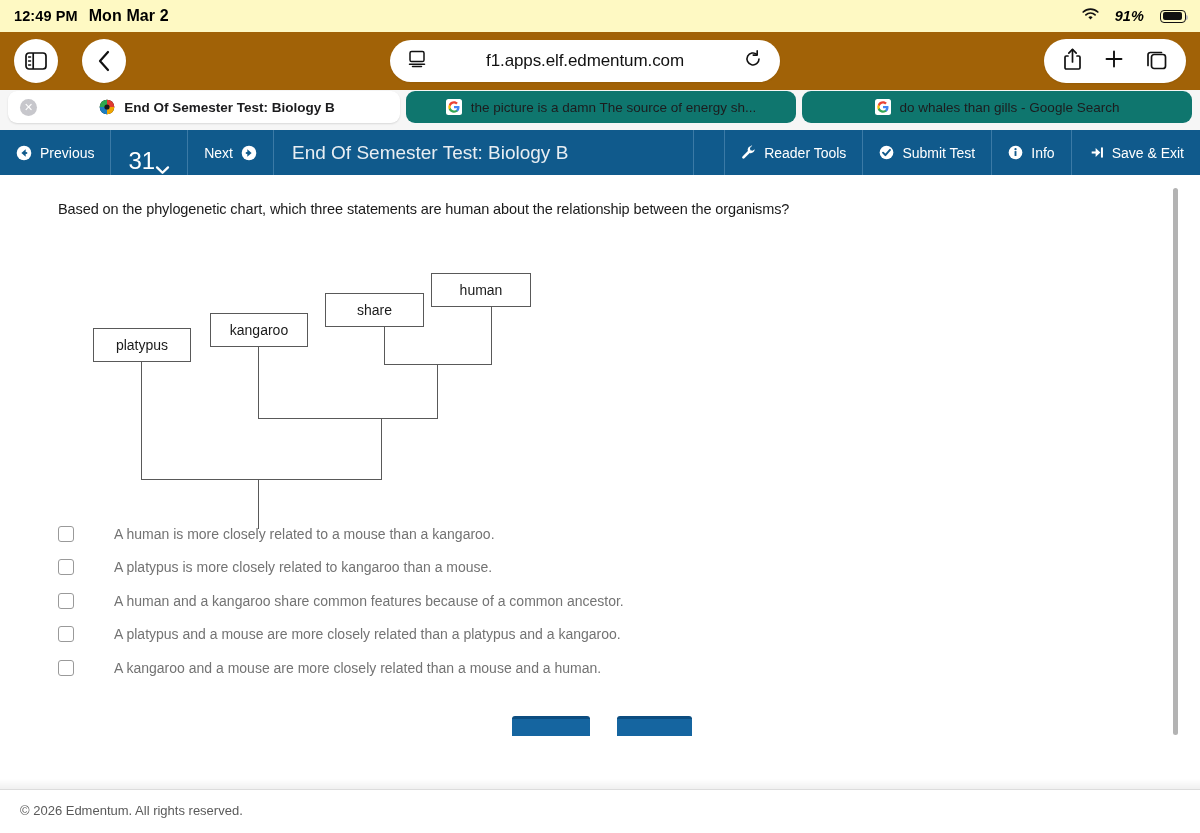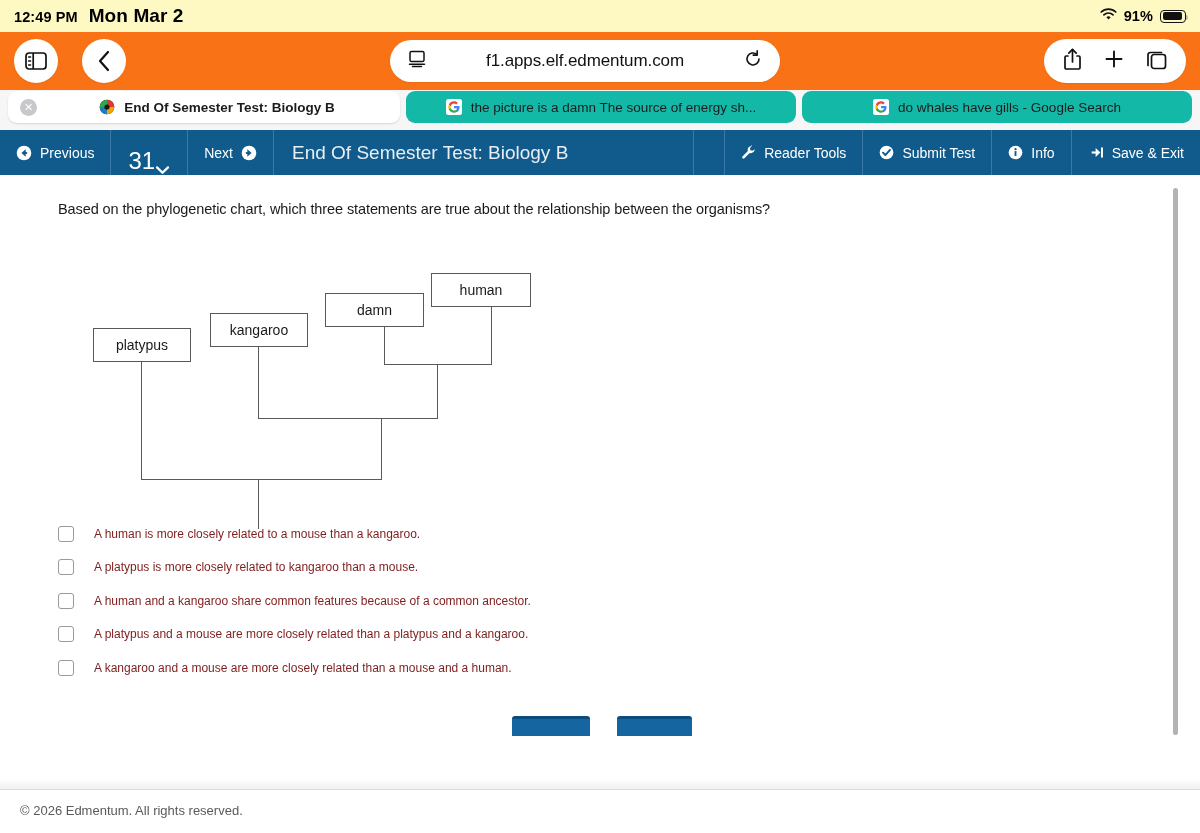--- a/index.html
+++ b/index.html
@@ -14,38 +14,38 @@
   .statusbar {
     height: 32px; width: 100%;
     display: flex; align-items: center;
     padding: 0 14px 0 14px;
     background: #fef9c3;
     font-size: 14.5px; font-weight: 700; color: #000;
     letter-spacing: .1px;
   }
   .sb-left { display: flex; align-items: baseline; gap: 11px; }
   .sb-time { font-size: 14.5px; font-weight: 700; }
-  .sb-date { font-size: 19px; font-weight: 700; }
-  .sb-right { margin-left: auto; display: flex; align-items: center; gap: 7px; }
+  .sb-date { font-size: 16px; font-weight: 700; }
+  .sb-right { margin-left: auto; display: flex; align-items: center; gap: 16px; font-style: italic; }
   .sb-pct { font-size: 14.5px; font-weight: 600; }
   .battery {
     width: 26px; height: 13px; border: 1.4px solid #111; border-radius: 4px;
     position: relative; padding: 1.5px;
   }
   .battery::after{
     content:""; position:absolute; right:-3.2px; top:4px;
     width:2px; height:5px; background:#bdbdbd; border-radius:0 2px 2px 0;
   }
   .battery i { display:block; height:100%; width:91%; background:#111; border-radius:2px; }
 
   
   .browser-chrome { background: #f5f5f5; width: 100%; }
   .toolbar {
     height: 58px; display: flex; align-items: center; gap: 24px;
-    padding: 0 14px; background: #f97316;
+    padding: 0 14px; background: #a16207;
   }
   .circle-btn {
     width: 44px; height: 44px; border-radius: 50%;
     background: #fff; display: flex; align-items: center; justify-content: center;
     box-shadow: 0 1px 2px rgba(0,0,0,.07);
     flex: 0 0 auto;
   }
   .urlbar {
     width: 390px; height: 42px; border-radius: 21px; background: #fff;
     display: flex; align-items: center; justify-content: space-between;
@@ -65,21 +65,21 @@
     height: 40px; display: flex; align-items: center; gap: 6px;
     padding: 0 8px 6px 8px; background: #f6f6f6;
   }
   .tab {
     height: 32px; border-radius: 9px;
     display: flex; align-items: center; gap: 9px;
     padding: 0 12px; font-size: 13.5px; color: #1c1c1e;
     overflow: hidden; white-space: nowrap;
   }
   .tab.active { background: #ffffff; box-shadow: 0 1px 2px rgba(0,0,0,.12); }
-  .tab.inactive { background: #14b8a6; }
+  .tab.inactive { background: #0f766e; }
   .tab-1 { width: 392px; }
   .tab-2 { width: 390px; }
   .tab-3 { width: 390px; }
   .tab-label { font-weight: 600; font-size: 13.5px; overflow: hidden; text-overflow: ellipsis; }
   .tab.inactive .tab-label { font-weight: 500; }
   .tab-close {
     width: 17px; height: 17px; border-radius: 50%; background: #c7c7cc;
     display: flex; align-items: center; justify-content: center;
     color: #fff; font-size: 11px; line-height: 1; flex: 0 0 auto;
   }
@@ -128,21 +128,21 @@
   .ln.v { width: 1px; }
   .ln.h { height: 1px; }
 
   
   .options { padding: 0 0 0 58px; }
   .option { display: flex; align-items: center; height: 33.5px; }
   .checkbox {
     width: 16px; height: 16px; border: 1px solid #9a9a9a; border-radius: 3px;
     background: #fff; flex: 0 0 auto;
   }
-  .option-text { font-size: 12px; color: #7f1d1d; margin-left: 20px; }
+  .option-text { font-size: 14px; color: #737373; margin-left: 40px; }
 
   
   .btn-strip { position: absolute; left: 0; top: 541px; width: 100%; height: 20px; }
   .cut-btn {
     position: absolute; top: 0; height: 20px; background: #1565a0;
     border-top: 3px solid #0c4d80; border-radius: 3px 3px 0 0;
   }
 
   
   .footer-sep { height: 1px; background: #dcdcdc; position: relative; }
@@ -275,21 +275,21 @@
 
     <div class="tab inactive tab-3">
       <span class="tab-center">
         <svg class="favicon" viewBox="0 0 16 16">
           <rect width="16" height="16" rx="2.5" fill="#fff"></rect>
           <path d="M13.5 8.16c0-.4-.04-.78-.1-1.16H8v2.2h3.1a2.65 2.65 0 01-1.15 1.74v1.45h1.86c1.09-1 1.72-2.48 1.72-4.23z" fill="#4285F4"></path>
           <path d="M8 13.75c1.55 0 2.86-.51 3.81-1.39l-1.86-1.44c-.52.35-1.18.55-1.95.55-1.5 0-2.77-1.01-3.22-2.37H2.86v1.49A5.75 5.75 0 008 13.75z" fill="#34A853"></path>
           <path d="M4.78 9.1a3.43 3.43 0 010-2.2V5.41H2.86a5.76 5.76 0 000 5.18l1.92-1.49z" fill="#FBBC05"></path>
           <path d="M8 4.53c.85 0 1.6.29 2.2.86l1.64-1.64C10.85 2.84 9.55 2.25 8 2.25a5.75 5.75 0 00-5.14 3.16l1.92 1.49C5.23 5.54 6.5 4.53 8 4.53z" fill="#EA4335"></path>
         </svg>
-        <span class="tab-label">do whales have gills - Google Search</span>
+        <span class="tab-label">do whales than gills - Google Search</span>
       </span>
     </div>
   </div>
 </div>
 
 <div class="edbar">
   <div class="edbar-item first">
     <svg width="16" height="16" viewBox="0 0 16 16">
         <circle cx="8" cy="8" r="7.3" fill="#fff"></circle>
         <polygon points="9.7,4.2 5.4,8 9.7,11.8" fill="#105a8c"></polygon>
@@ -344,27 +344,27 @@
           <rect x="3.4" y="6.9" width="5.2" height="2.2" fill="#fff"></rect>
           <rect x="13.3" y="2.6" width="2.1" height="10.8" fill="#fff"></rect>
         </svg>
       <span>Save &amp; Exit</span>
     </div>
   </div>
 </div>
 
 <div class="content">
 
-  <div class="question">Based on the phylogenetic chart, which three statements are true about the relationship between the organisms?</div>
+  <div class="question">Based on the phylogenetic chart, which three statements are human about the relationship between the organisms?</div>
 
   <div class="cladogram">
 
     <div class="node" style="left:93px;  top:111px; width:98px;">platypus</div>
     <div class="node" style="left:210px; top:96px;  width:98px;">kangaroo</div>
-    <div class="node" style="left:325px; top:76px;  width:99px;">damn</div>
+    <div class="node" style="left:325px; top:76px;  width:99px;">share</div>
     <div class="node" style="left:431px; top:56px;  width:100px;">human</div>
 
     <div class="ln v" style="left:491px; top:90px;  height:58px;"></div>
 
     <div class="ln v" style="left:384px; top:110px; height:38px;"></div>
 
     <div class="ln h" style="left:384px; top:147px; width:108px;"></div>
 
     <div class="ln v" style="left:437px; top:147px; height:55px;"></div>
 

